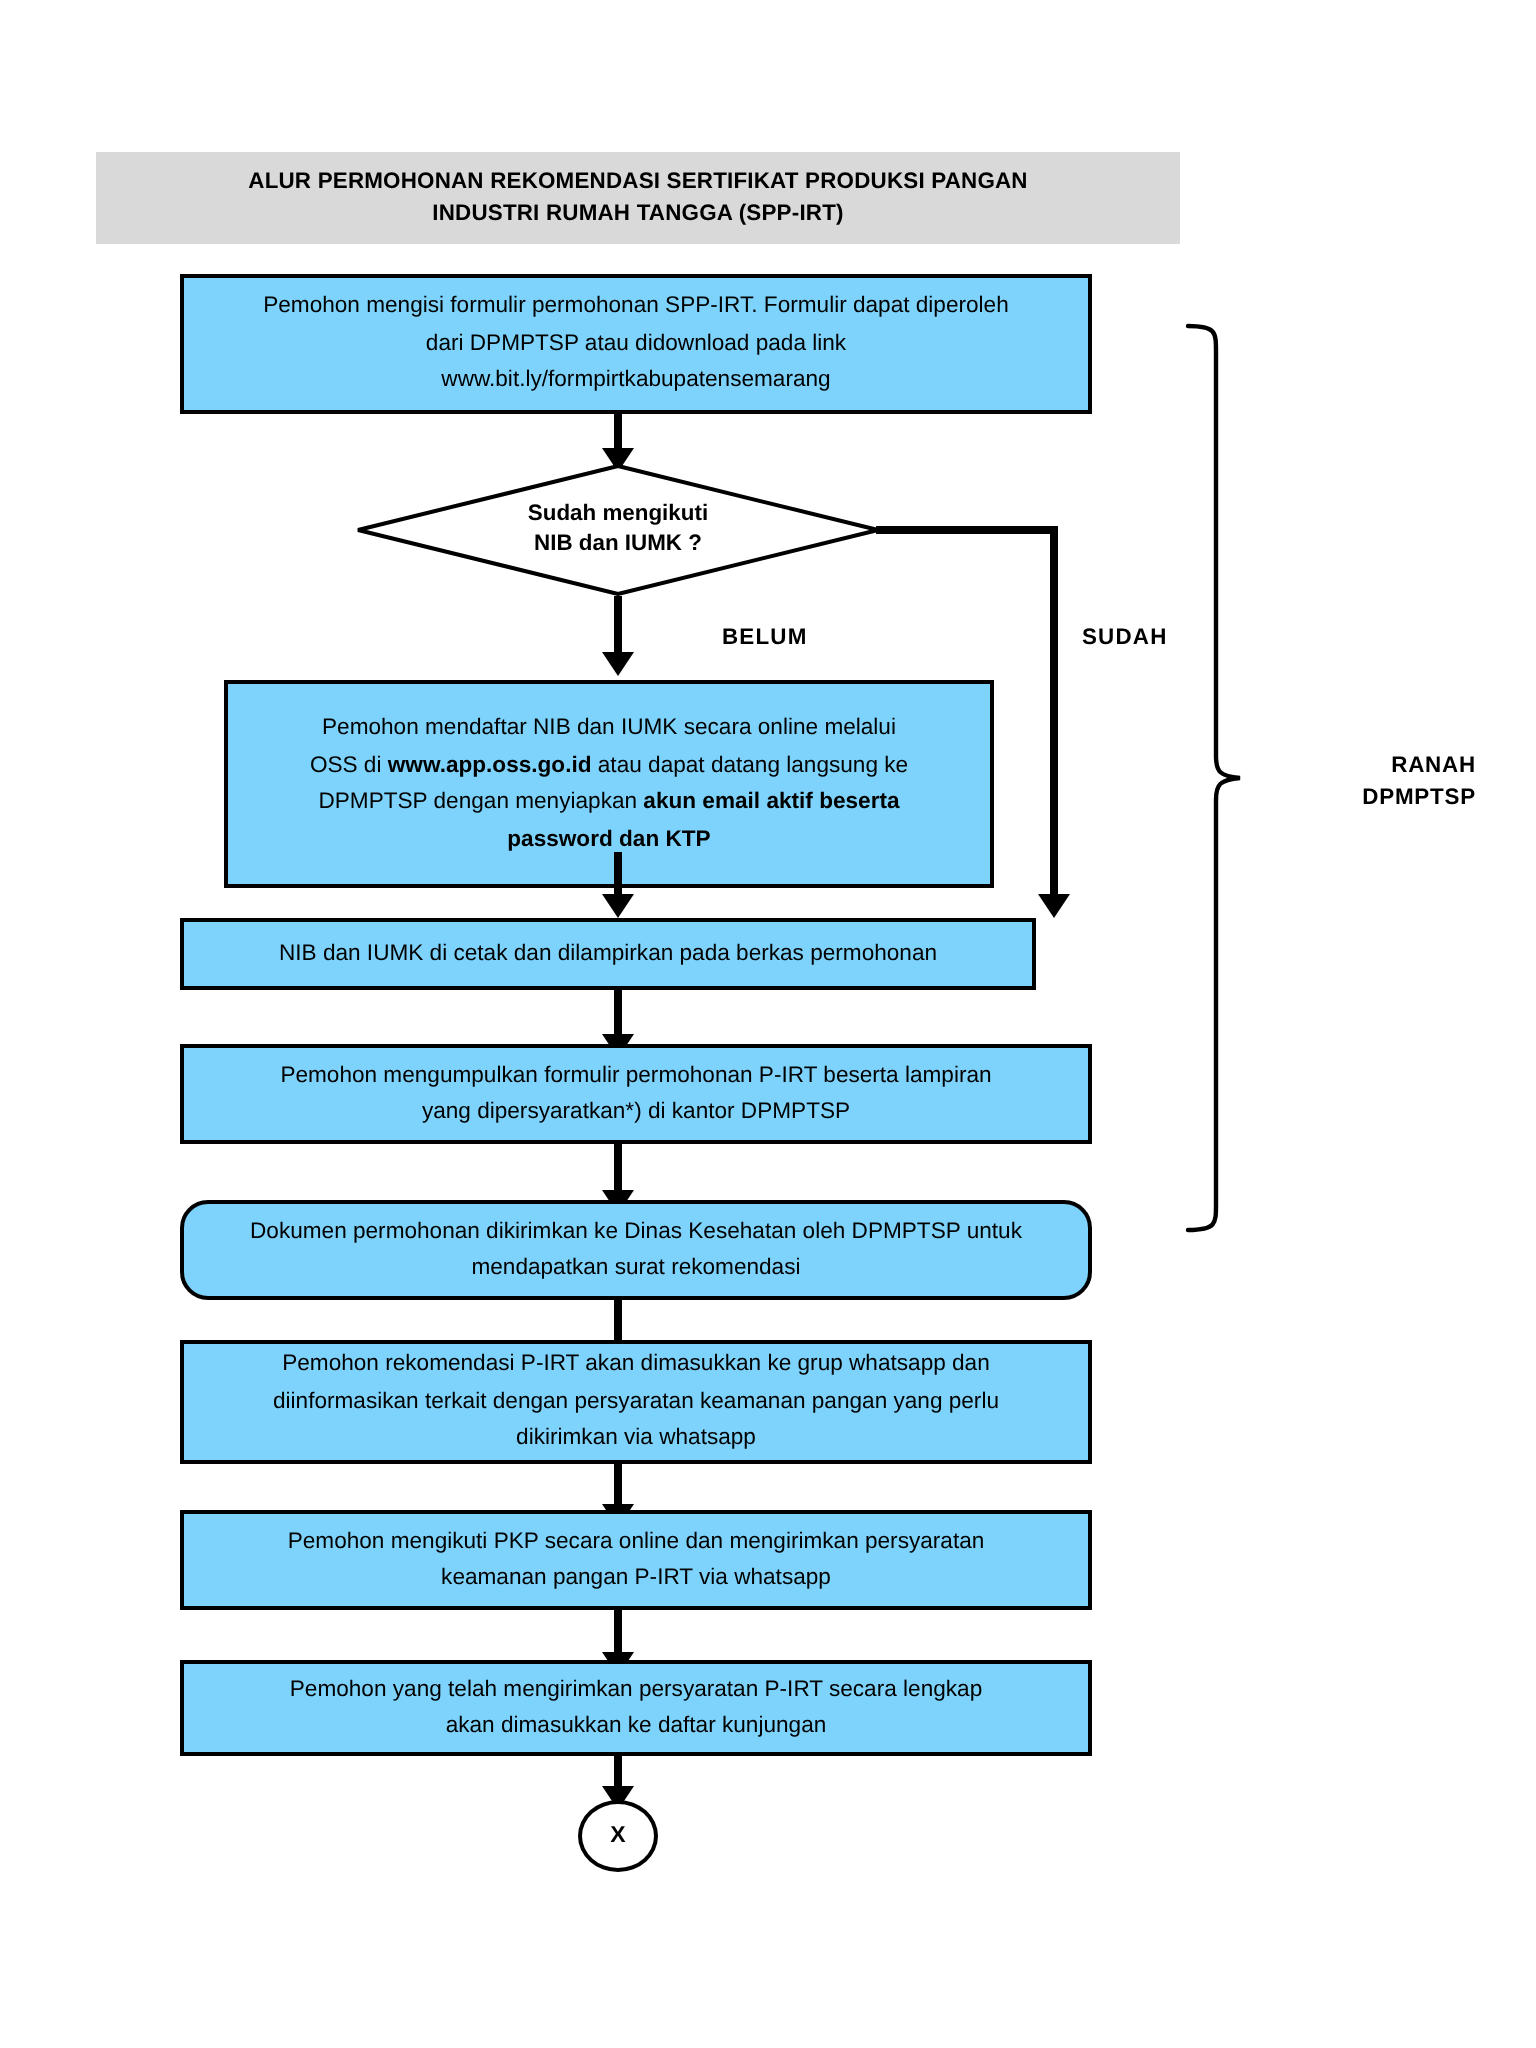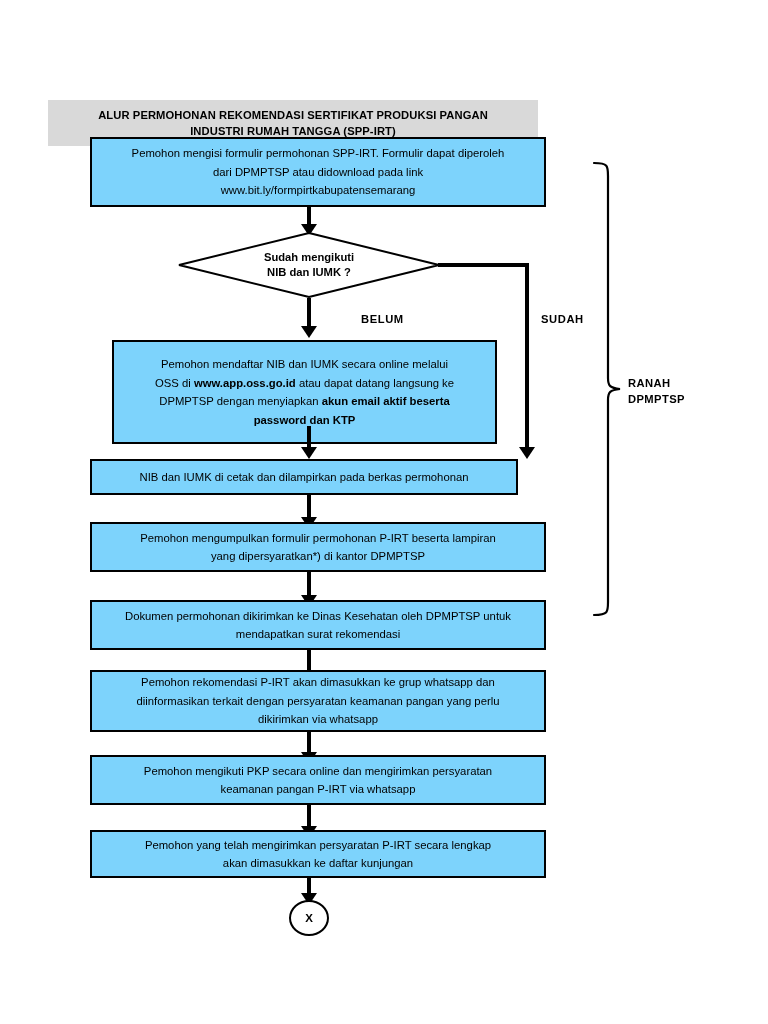--- a/index.html
+++ b/index.html
@@ -17,28 +17,27 @@
     height: 1024px;
     background: #ffffff;
     overflow: hidden;
   }
 
   
   .header-bar {
     position: absolute;
     left: 48px;
     top: 76px;
-    width: 490px;
+    width: 542px;
     height: 46px;
     background: #d9d9d9;
     display: flex;
     flex-direction: column;
     align-items: center;
     justify-content: center;
-    margin-top: 24px;
   }
   .header-bar .hline {
     font-size: 11.2px;
     font-weight: bold;
     letter-spacing: 0.1px;
     line-height: 16px;
     text-align: center;
     color: #000;
   }
 
@@ -120,21 +119,21 @@
     left: 592px;
     top: 160px;
     width: 30px;
     height: 458px;
   }
   .scope-label {
     position: absolute;
     left: 628px;
     top: 375px;
     width: 110px;
-    text-align: left;
+    text-align: right;
     font-size: 11.2px;
     font-weight: bold;
     line-height: 16px;
     letter-spacing: 0.4px;
   }
 
   
   .terminator {
     position: absolute;
     left: 289px;
@@ -222,21 +221,21 @@
   <div class="box" style="left:90px; top:522px; width:456px; height:50px;">
     <div class="txt">
       <div>Pemohon mengumpulkan formulir permohonan P-IRT beserta lampiran</div>
       <div>yang dipersyaratkan*) di kantor DPMPTSP</div>
     </div>
   </div>
 
   <div class="vline" style="left:307px; top:572px; height:27px;"></div>
   <div class="arrowhead" style="left:301px; top:595px;"></div>
 
-  <div class="box" style="left:90px; top:600px; width:456px; height:50px;">
+  <div class="box" style="left:90px; top:600px; width:456px; height:50px;border-radius:14px;">
     <div class="txt">
       <div>Dokumen permohonan dikirimkan ke Dinas Kesehatan oleh DPMPTSP untuk</div>
       <div>mendapatkan surat rekomendasi</div>
     </div>
   </div>
 
   <div class="vline" style="left:307px; top:650px; height:24px;"></div>
   <div class="arrowhead" style="left:301px; top:670px;"></div>
 
   <div class="box" style="left:90px; top:670px; width:456px; height:62px;">

